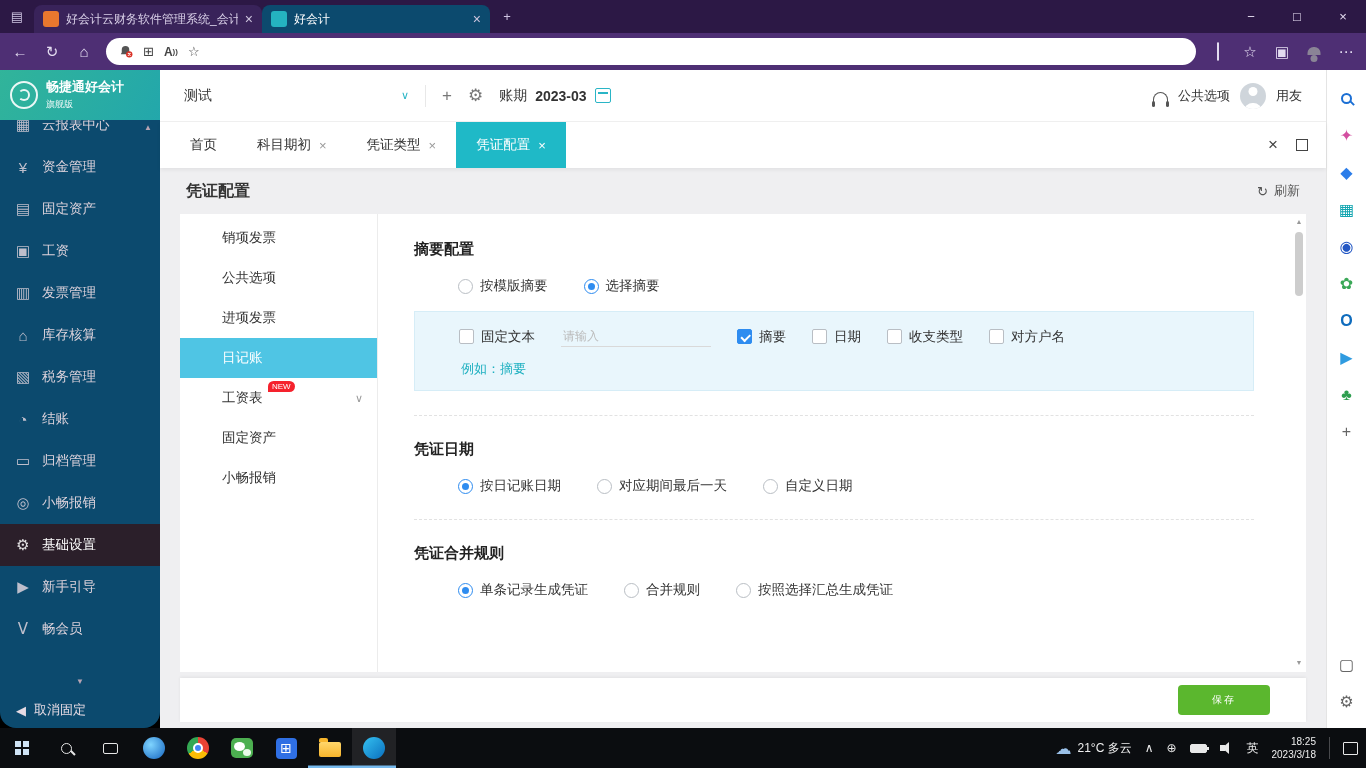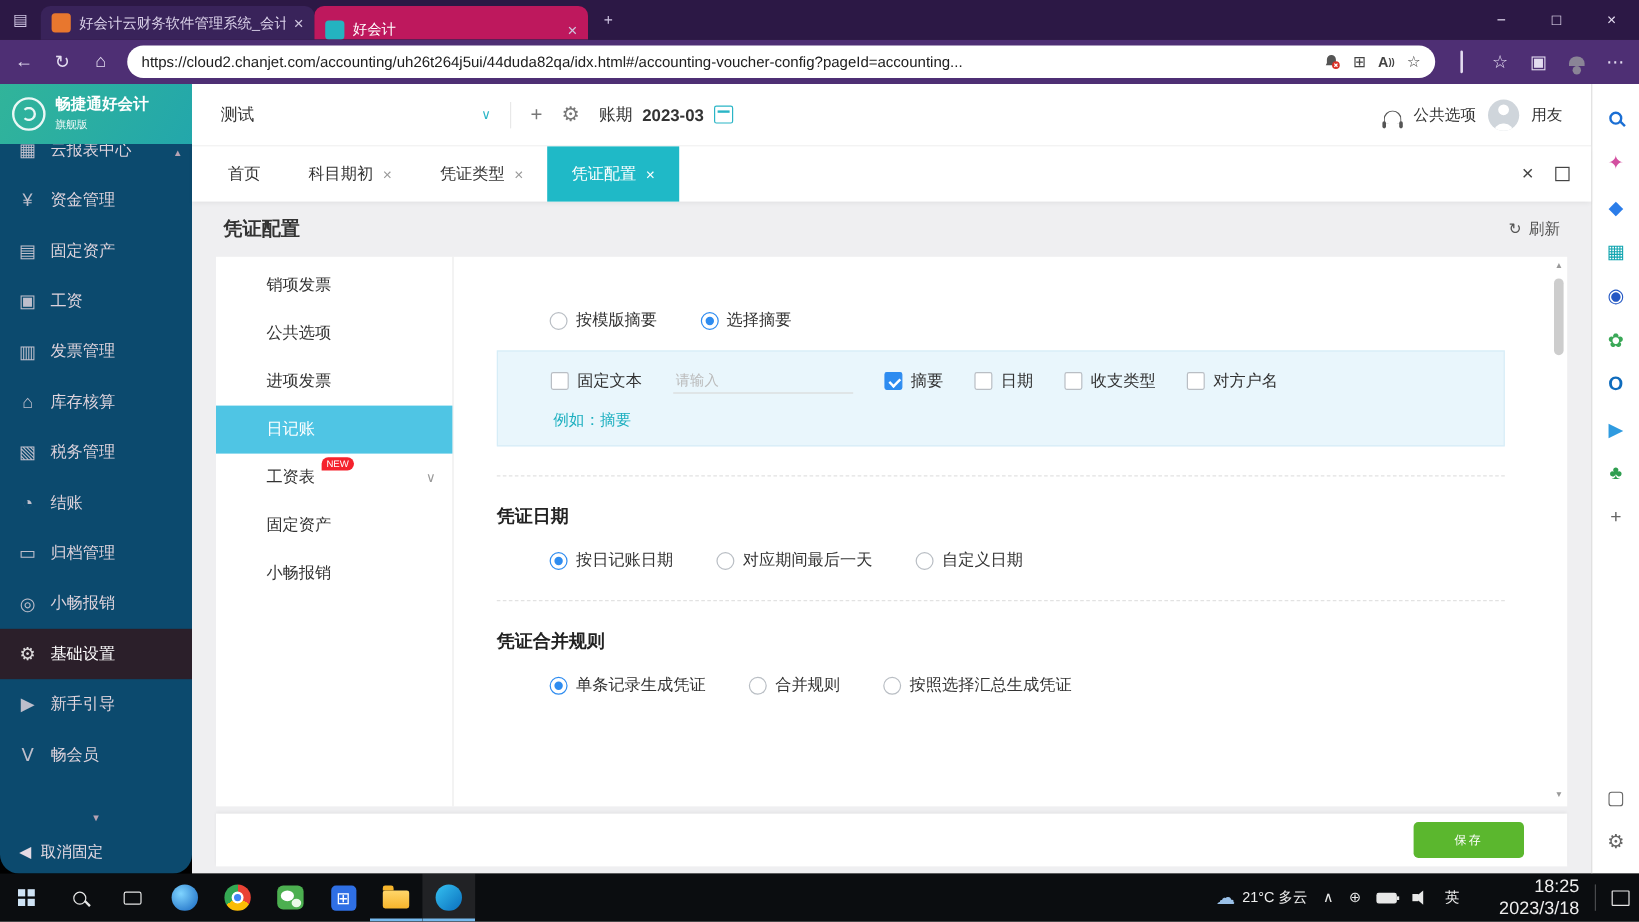--- a/index.html
+++ b/index.html
@@ -4,21 +4,21 @@
 <style>
   *{margin:0;padding:0;box-sizing:border-box;}
   html,body{width:1366px;height:768px;}
   body{font-family:"Liberation Sans","DejaVu Sans",sans-serif;font-size:13px;color:#333;overflow:hidden;background:#000;}
   .screen{width:1366px;height:768px;display:flex;flex-direction:column;}
 
   
   .tabstrip{height:33px;background:#2c1845;display:flex;align-items:flex-end;color:#e6def2;flex:none;}
   .ts-btn{width:34px;height:33px;display:flex;align-items:center;justify-content:center;font-size:13px;color:#cfc4e2;}
   .btab{height:28px;margin-top:5px;display:flex;align-items:center;gap:7px;padding:0 9px;width:228px;background:#39235a;border-radius:8px 8px 0 0;font-size:12px;color:#d9d0e8;}
-  .btab.active{background:#be185d;color:#fff;align-items:flex-end;}
+  .btab.active{background:#0c4a6e;color:#fff;}
   .favicon{width:16px;height:16px;border-radius:3px;flex:none;display:flex;align-items:center;justify-content:center;font-size:10px;color:#fff;}
   .fav1{background:#e8772e;} .fav2{background:#24b3c0;}
   .btab .t{flex:1;white-space:nowrap;overflow:hidden;}
   .btab .x{font-size:14px;color:#cfc6df;flex:none;}
   .win-controls{margin-left:auto;display:flex;}
   .win-btn{width:46px;height:33px;display:flex;align-items:center;justify-content:center;font-size:13px;color:#e6def2;}
 
   
   .toolbar{height:37px;background:#4e2f74;display:flex;align-items:center;padding:0 10px;gap:12px;color:#e3dcf0;flex:none;}
   .tb-ic{min-width:20px;text-align:center;font-size:15px;flex:none;}
@@ -149,21 +149,21 @@
   .tray{margin-left:auto;display:flex;align-items:center;gap:13px;padding-right:8px;}
   .tray .tx{font-size:12px;color:#eee;}
   .weather{display:flex;align-items:center;gap:6px;}
   .cloud{color:#9ac0e8;font-size:16px;}
   .t-ic{color:#e8e8e8;font-size:12px;display:flex;align-items:center;}
   .bat{width:17px;height:9px;border:1px solid #e8e8e8;border-radius:2px;position:relative;background:#e8e8e8;}
   .bat::after{content:"";position:absolute;right:-3px;top:2px;width:2px;height:3px;background:#e8e8e8;}
   .vol{width:14px;height:12px;position:relative;}
   .vol::before{content:"";position:absolute;left:0;top:3px;width:5px;height:6px;background:#e8e8e8;}
   .vol::after{content:"";position:absolute;left:2px;top:0;border-top:6px solid transparent;border-bottom:6px solid transparent;border-right:7px solid #e8e8e8;}
-  .clock{font-size:15px;line-height:1.3;text-align:right;color:#eee;margin-left:20px;}
+  .clock{font-size:10px;line-height:1.3;text-align:right;color:#eee;}
   .tsep{width:1px;height:22px;background:rgba(255,255,255,.25);}
   .notif{width:15px;height:13px;border:1.2px solid #e8e8e8;border-radius:1px;}
 </style>
 </head>
 <body>
 
 <div class="screen">
 
   <div class="tabstrip">
     <div class="ts-btn">
@@ -193,21 +193,20 @@
           <span>×</span>
         </div>
     </div>
   </div>
 
   <div class="toolbar">
     <span class="tb-ic">←</span>
     <span class="tb-ic">↻</span>
     <span class="tb-ic">⌂</span>
     <div class="addr">
-      <span class="url">https://cloud2.chanjet.com/accounting/uh26t264j5ui/44duda82qa/idx.html#/accounting-voucher-config?pageId=accounting...</span>
       <span class="addr-ic">
         <svg width="15" height="15" viewBox="0 0 16 16">
             <path d="M8 2a4 4 0 0 0-4 4v3L3 11h10l-1-2V6a4 4 0 0 0-4-4z" fill="#555"></path>
             <circle cx="12" cy="11" r="3.4" fill="#d93025"></circle>
             <path d="M10.6 9.6l2.8 2.8M13.4 9.6l-2.8 2.8" stroke="#fff" stroke-width="1.1"></path>
           </svg>
       </span>
       <span class="addr-ic">⊞</span>
       <span class="addr-ic readaloud">A</span>
       <span class="addr-ic">☆</span>
@@ -367,20 +366,21 @@
             </div>
             <div class="mitem">
                 <span>固定资产</span>
               </div>
             <div class="mitem">
                 <span>小畅报销</span>
               </div>
           </div>
 
           <div class="form">
+            <div class="sec-h">摘要配置</div>
             <div class="optrow">
               <label class="opt">
                   <span class="rb"></span>
                   <span>按模版摘要</span>
                 </label>
               <label class="opt">
                   <span class="rb on"></span>
                   <span>选择摘要</span>
                 </label>
             </div>

